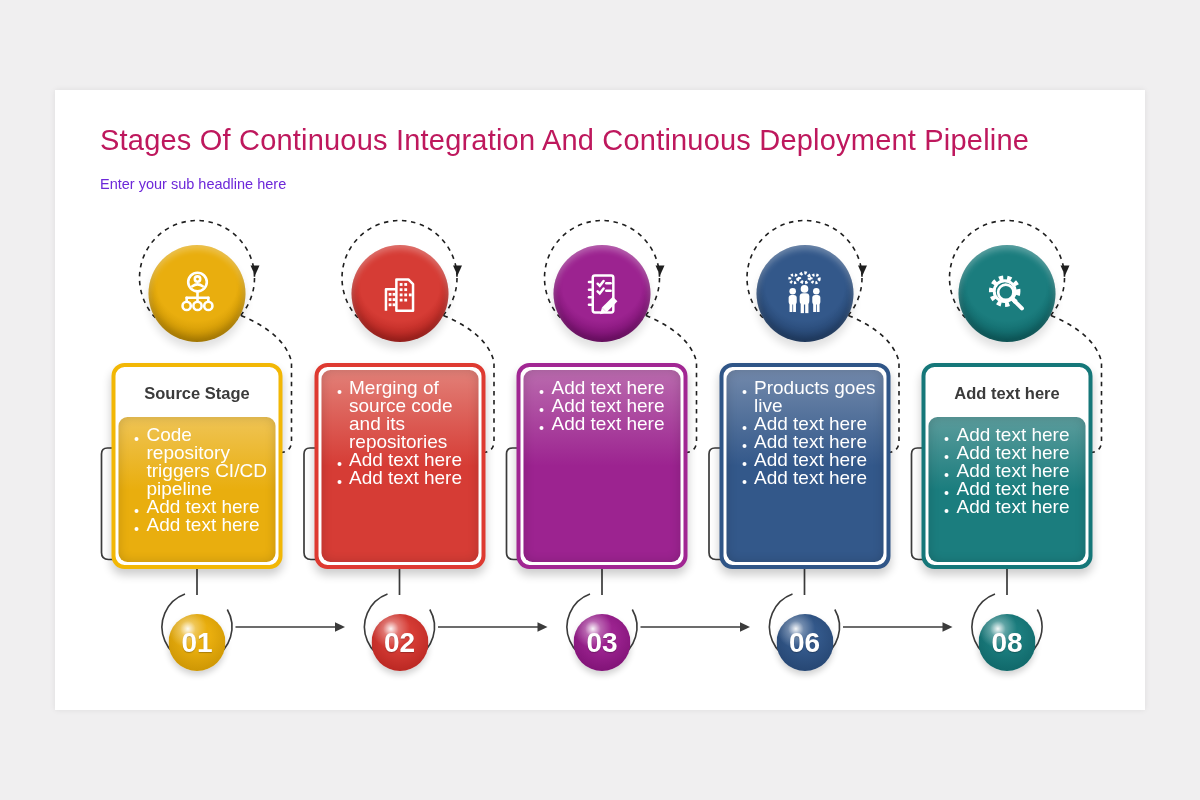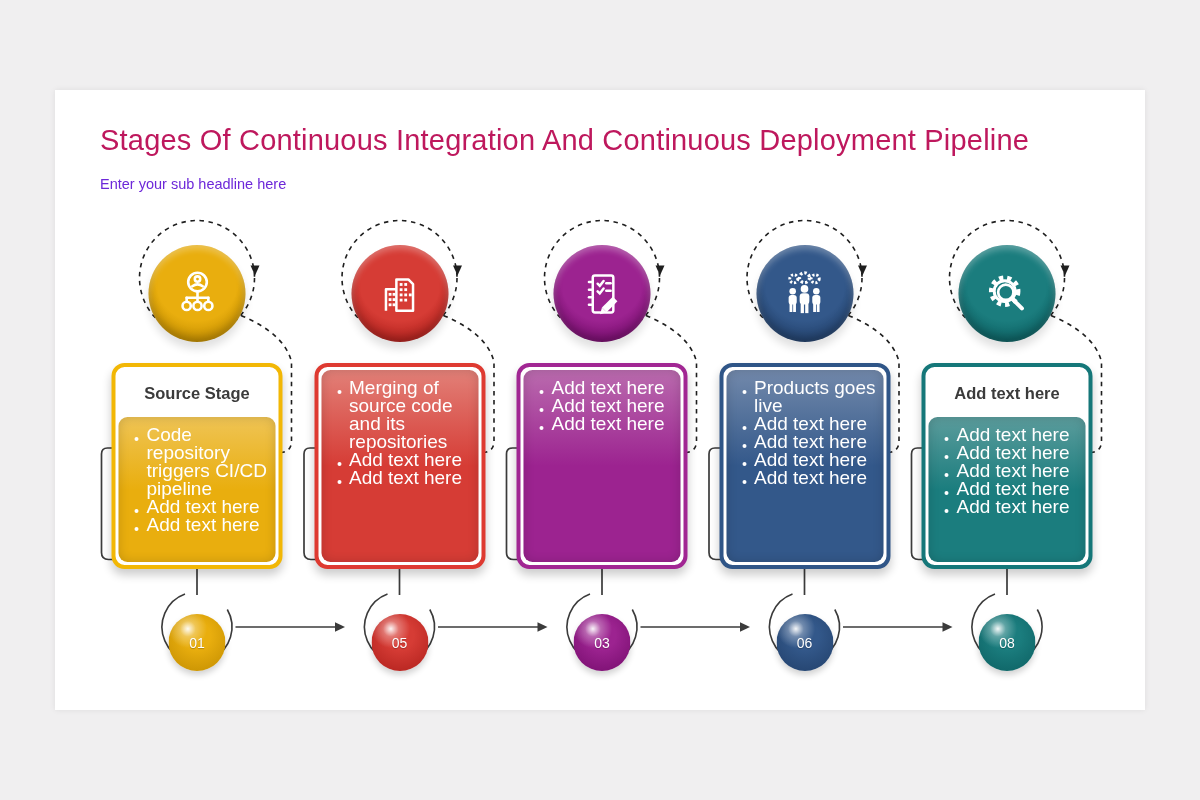--- a/index.html
+++ b/index.html
@@ -30,21 +30,21 @@
       padding:9px 5px 5px 15px;box-sizing:border-box;}
   .bullets{list-style:none;margin:0;padding:0;}
   .bullets li{position:relative;padding-left:13px;color:#ffffff;font-size:19px;line-height:18px;}
   .bullets li::before{content:"";position:absolute;left:1px;top:10.5px;width:4px;height:4px;
       border-radius:50%;background:#ffffff;}
   .ball{position:absolute;left:50%;transform:translateX(-50%);top:598px;width:57px;height:57px;
       border-radius:50%;display:flex;align-items:center;justify-content:center;
       background:radial-gradient(circle at 34% 26%, rgba(255,255,255,0.95) 0%, rgba(255,255,255,0.30) 14%, rgba(255,255,255,0) 34%),
                  radial-gradient(circle at 50% 38%, var(--main) 30%, var(--dark) 100%);
       box-shadow:0 4px 6px rgba(0,0,0,0.18);}
-  .ball span{color:#fff;font-weight:normal;font-size:14px;text-shadow:0 1px 1px rgba(0,0,0,0.25);}
+  .ball span{color:#fff;font-weight:bold;font-size:28px;text-shadow:0 1px 1px rgba(0,0,0,0.25);}
 </style>
 </head>
 <body>
 
 <div class="canvas">
   <div class="slide"></div>
   <div class="title">Stages Of Continuous Integration And Continuous Deployment Pipeline</div>
   <div class="subtitle">Enter your sub headline here</div>
   <svg id="connectors" width="1200" height="800">
       <circle cx="197" cy="278" r="57.5" fill="none" stroke="#1f1f1f" stroke-width="1.6" stroke-dasharray="4.5 4.6"></circle>
@@ -146,21 +146,21 @@
     <div class="card">
       <div class="card-body">
         <ul class="bullets">
               <li>Merging of source code and its repositories</li>
               <li>Add text here</li>
               <li>Add text here</li>
             </ul>
       </div>
     </div>
     <div class="ball">
-      <span>05</span>
+      <span>02</span>
     </div>
   </div>
       <div class="stage" style="left: 516.5px; --main: #9C2390; --light: #BA6BAE; --dark: #750C6C; --border: #A12693;">
     <div class="icon-circle">
       <span class="glyph">
             <svg viewBox="0 0 48 48" width="52" height="52">
               <g stroke="#fff" stroke-width="2.3" fill="none" stroke-linecap="round">
                 <rect x="15" y="7" width="19" height="34" rx="2"></rect>
                 <path d="M11.5 13 H15"></path>
                 <path d="M11.5 20 H15"></path>

